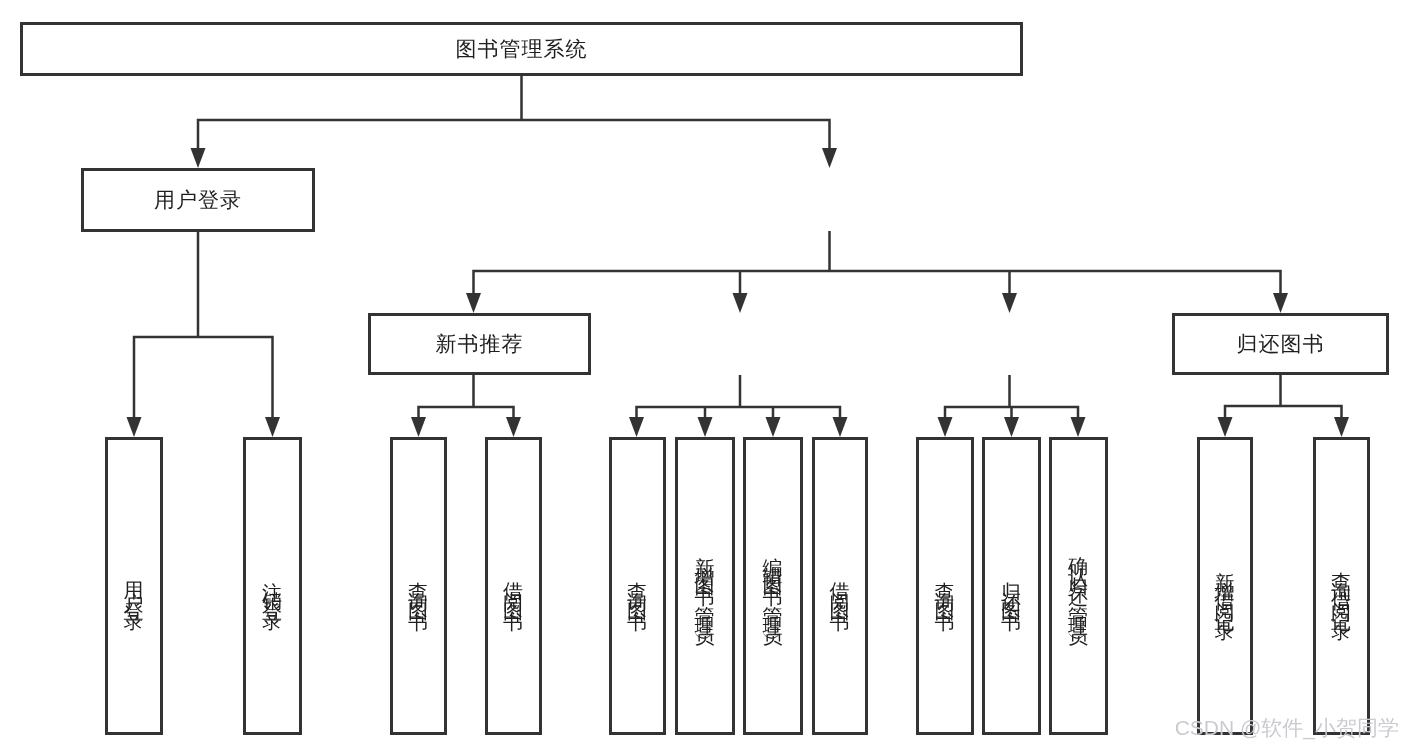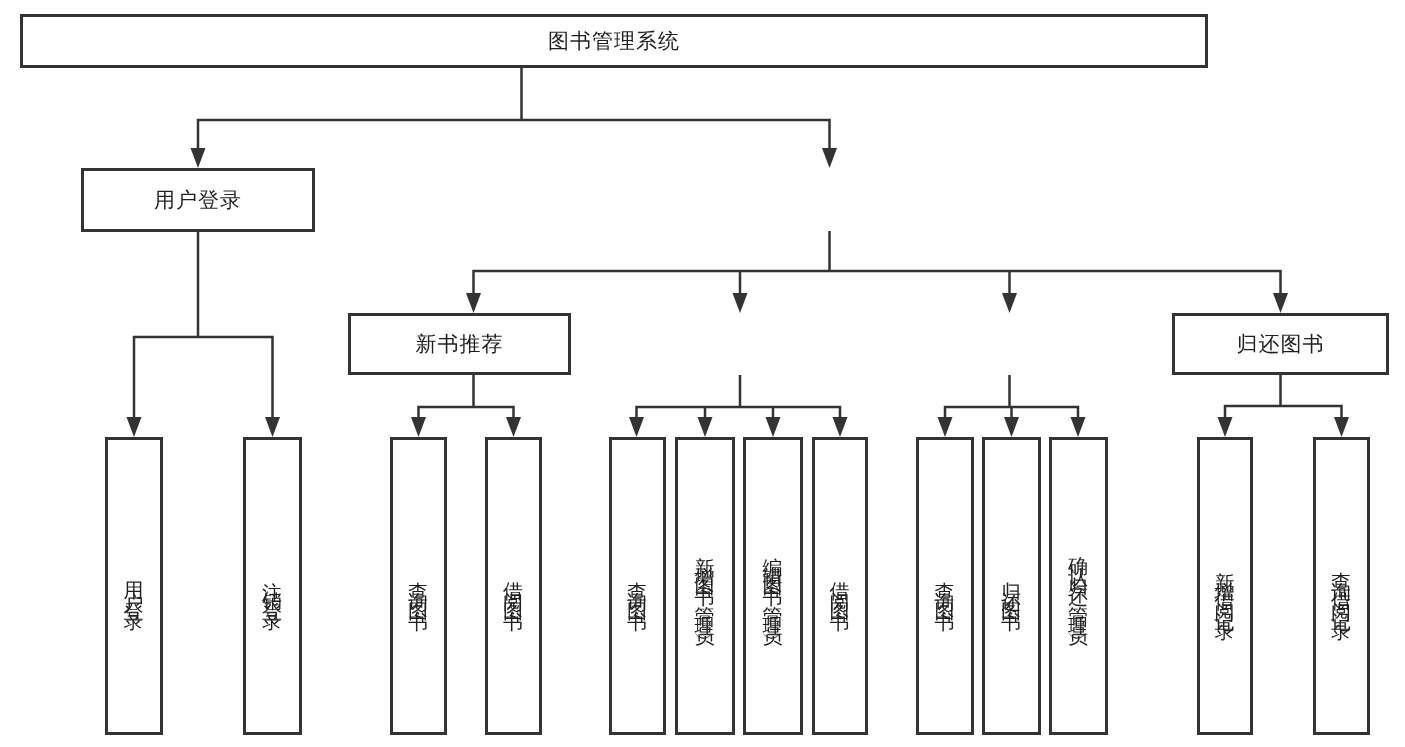--- a/index.html
+++ b/index.html
@@ -54,39 +54,40 @@
       <polygon points="765.5,417 780.5,417 773,437"></polygon>
       <polygon points="832.5,417 847.5,417 840,437"></polygon>
       <polygon points="937.5,417 952.5,417 945,437"></polygon>
       <polygon points="1004,417 1019,417 1011.5,437"></polygon>
       <polygon points="1070.5,417 1085.5,417 1078,437"></polygon>
       <polygon points="1217.5,417 1232.5,417 1225,437"></polygon>
       <polygon points="1334,417 1349,417 1341.5,437"></polygon>
     </g>
   </svg>
 
-  <div class="node hbox" style="left:20px;top:14px;width:1188px;height:54px">图书管理系统</div>
+  <div class="node hbox" style="left:20px;top:22px;width:1003px;height:54px">图书管理系统</div>
 
   <div class="node hbox" style="left:81px;top:168px;width:234px;height:64px">用户登录</div>
 
-  <div class="node hbox" style="left:348px;top:313px;width:223px;height:62px">新书推荐</div>
+  <div class="node hbox" style="left:368px;top:313px;width:223px;height:62px">新书推荐</div>
   <div class="node hbox" style="left:1172px;top:313px;width:217px;height:62px">归还图书</div>
 
   <div class="node vbox" style="left:105px;top:437px;width:58px;height:298px">用户登录</div>
   <div class="node vbox" style="left:243px;top:437px;width:59px;height:298px">注销登录</div>
 
   <div class="node vbox" style="left:390px;top:437px;width:57px;height:298px">查询图书</div>
   <div class="node vbox" style="left:485px;top:437px;width:57px;height:298px">借阅图书</div>
 
   <div class="node vbox" style="left:609px;top:437px;width:57px;height:298px">查询图书</div>
   <div class="node vbox" style="left:675px;top:437px;width:60px;height:298px">新增图书（管理员）</div>
   <div class="node vbox" style="left:743px;top:437px;width:60px;height:298px">编辑图书（管理员）</div>
   <div class="node vbox" style="left:812px;top:437px;width:56px;height:298px">借阅图书</div>
 
   <div class="node vbox" style="left:916px;top:437px;width:58px;height:298px">查询图书</div>
   <div class="node vbox" style="left:982px;top:437px;width:59px;height:298px">归还图书</div>
   <div class="node vbox" style="left:1049px;top:437px;width:59px;height:298px">确认归还（管理员）</div>
 
   <div class="node vbox" style="left:1197px;top:437px;width:56px;height:298px">新增借阅记录</div>
   <div class="node vbox" style="left:1313px;top:437px;width:57px;height:298px">查询借阅记录</div>
 
+  <div class="watermark">CSDN @软件_小贺同学</div>
 
 </div>
 
 </body></html>

